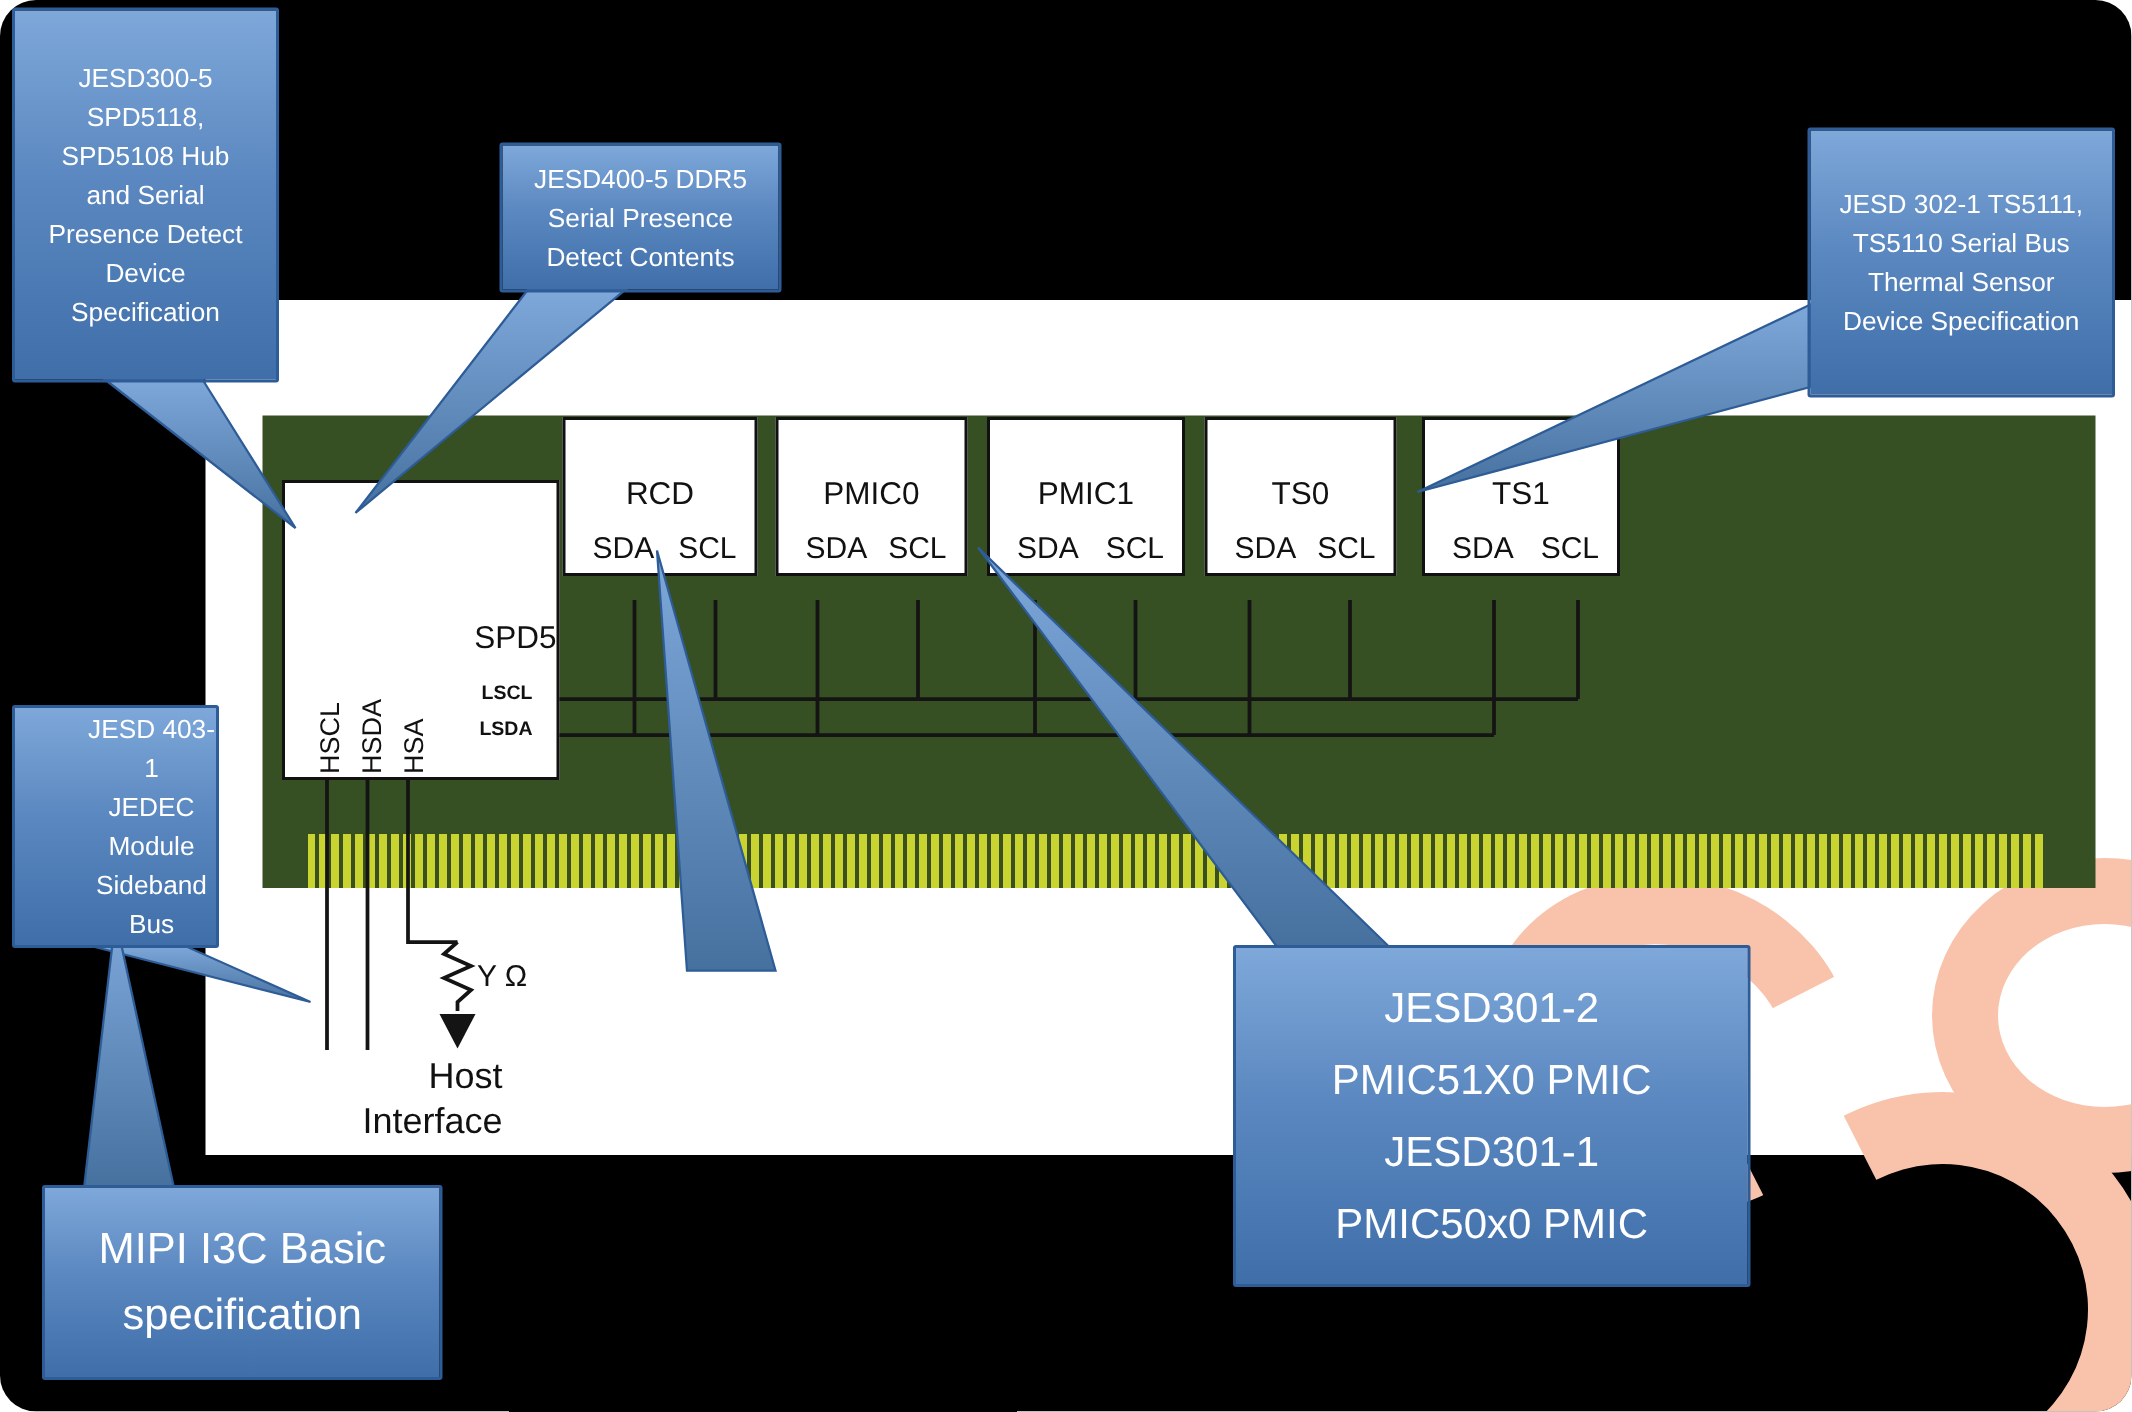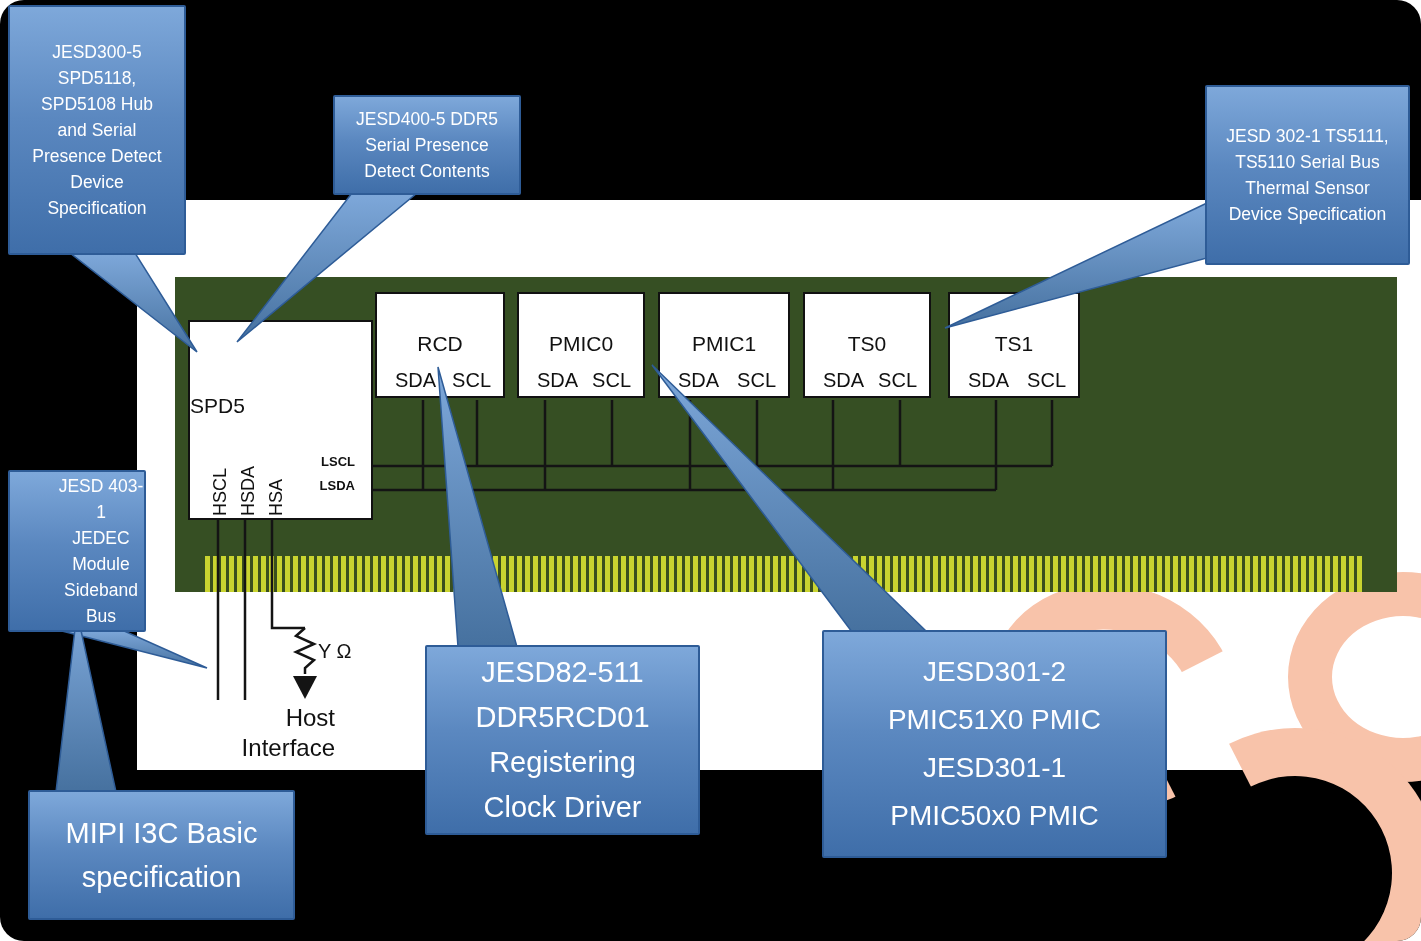--- a/index.html
+++ b/index.html
@@ -18,29 +18,29 @@
     position:absolute;left:137px;top:206px;width:1284px;text-align:center;
     font-size:30px;font-weight:bold;font-style:italic;color:#1c1c1c;z-index:2;
   }
   .pcb{position:absolute;left:175px;top:277px;width:1222px;height:315px;background:#364f23;z-index:2;}
   .fingers{
     position:absolute;left:205px;top:556px;width:1157px;height:36px;z-index:2;
     background:repeating-linear-gradient(90deg,#c9d430 0px,#c9d430 5px,#3a4f1e 5px,#3a4f1e 8px);
   }
   .chipbox{position:absolute;background:#fff;border:2px solid #111;box-sizing:border-box;z-index:3;color:#111;}
   .spd5{left:188px;top:320px;width:185px;height:200px;}
-  .spd5 .name{position:absolute;top:72px;left:0;right:0;text-align:left;font-size:21px;}
+  .spd5 .name{position:absolute;top:92px;left:0;right:0;text-align:right;font-size:21px;}
   .hpin{
     position:absolute;bottom:2px;font-size:18px;color:#111;
     writing-mode:vertical-rl;transform:rotate(180deg);
   }
   .hp1{left:20px;} .hp2{left:48px;} .hp3{left:76px;}
   .busl{position:absolute;right:16px;font-size:13px;font-weight:bold;}
   .lscl{top:132px;} .lsda{top:156px;}
-  .device{top:292px;height:106px;position:absolute;}
+  .device{top:278px;height:106px;position:absolute;}
   .d0{left:375px;width:130px;} .d1{left:517px;width:128px;} .d2{left:658px;width:132px;}
   .d3{left:803px;width:128px;} .d4{left:948px;width:132px;}
   .dname{position:absolute;top:38px;left:0;right:0;text-align:center;font-size:21px;}
   .psda{position:absolute;left:18px;bottom:4px;font-size:20px;}
   .pscl{position:absolute;right:12px;bottom:4px;font-size:20px;}
   .host-label{
     position:absolute;left:195px;top:703px;width:140px;text-align:right;
     font-size:24px;line-height:30px;color:#111;white-space:pre-line;z-index:3;
   }
   .res-label{position:absolute;left:318px;top:640px;font-size:20px;color:#111;z-index:3;}
@@ -153,24 +153,20 @@
 Detect Contents</div>
   <div class="callout c3">JESD 302-1 TS5111,
 TS5110 Serial Bus
 Thermal Sensor
 Device Specification</div>
   <div class="callout c4">JESD 403-1
 JEDEC
 Module
 Sideband
 Bus</div>
-  <div class="callout c5">JESD82-511
-DDR5RCD01
-Registering
-Clock Driver</div>
   <div class="callout c6">JESD301-2
 PMIC51X0 PMIC
 JESD301-1
 PMIC50x0 PMIC</div>
   <div class="callout c7">MIPI I3C Basic
 specification</div>
 
 </div>
 
 </body></html>

